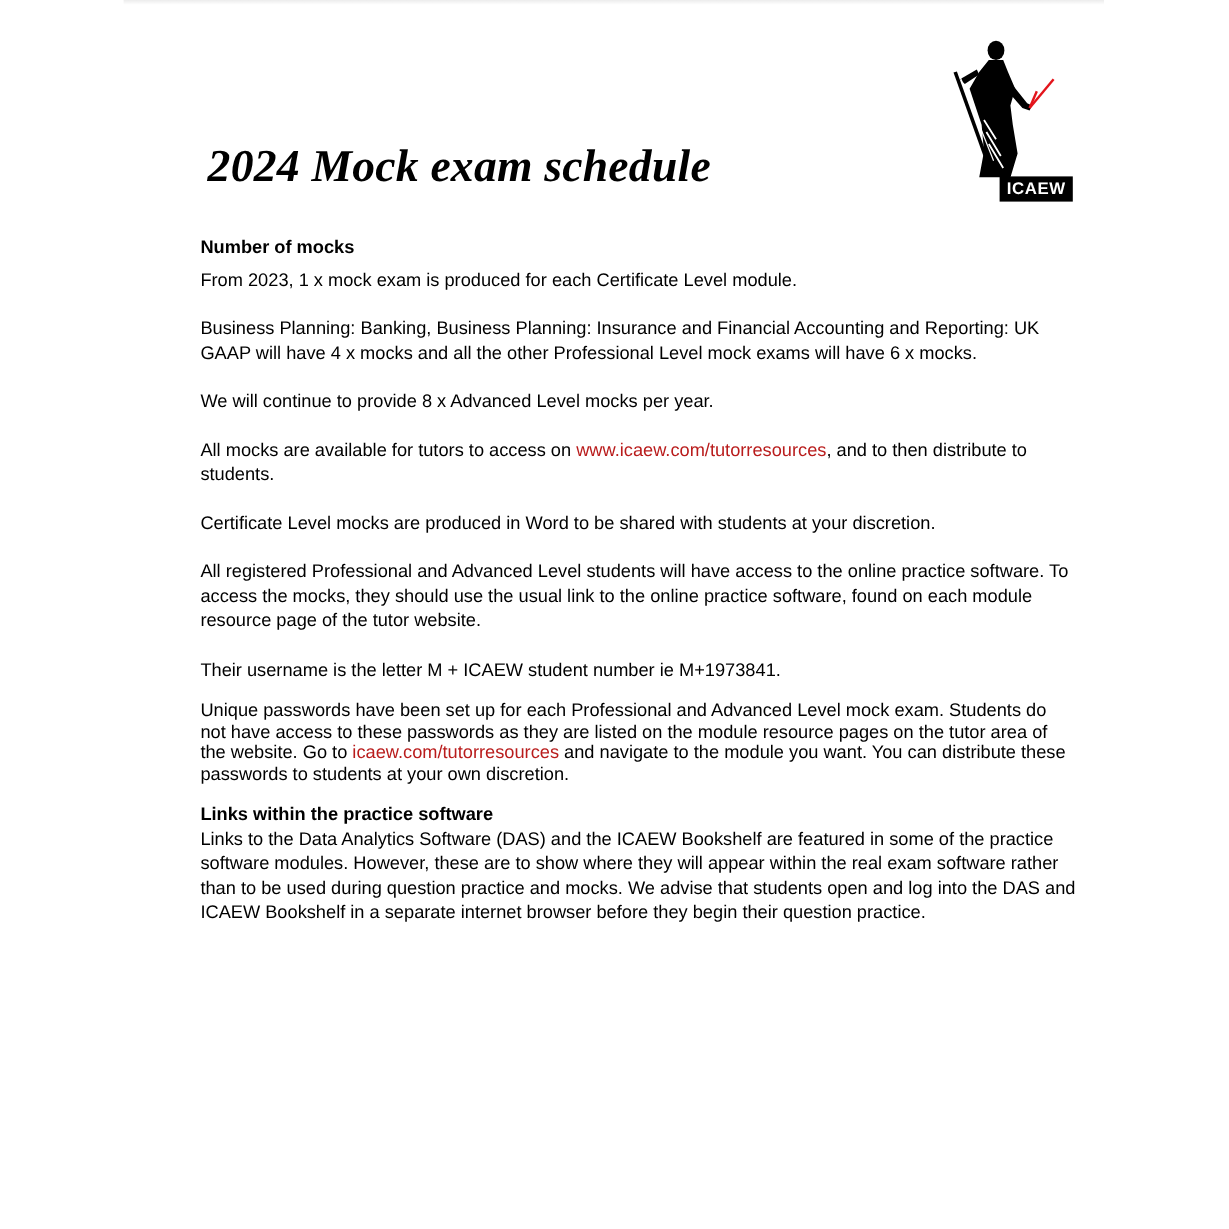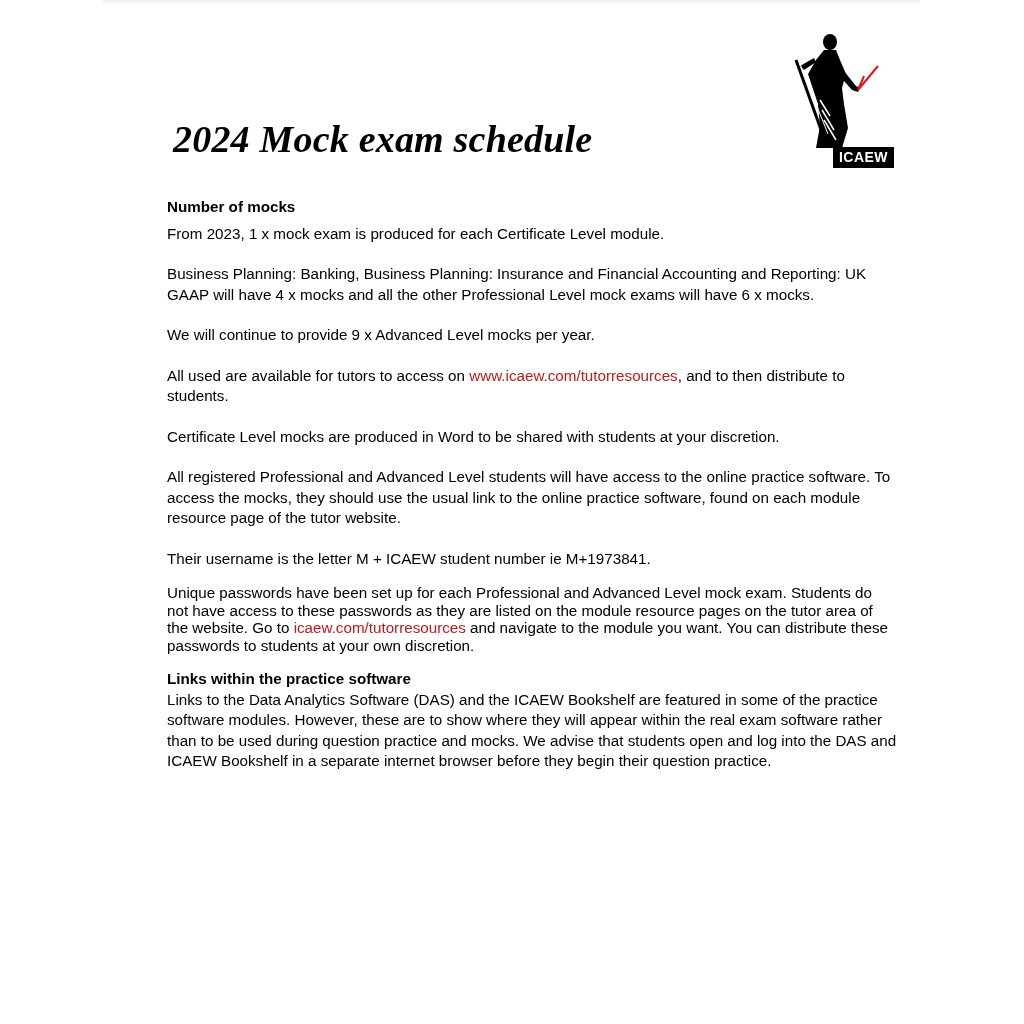--- a/index.html
+++ b/index.html
@@ -44,25 +44,25 @@
   <div class="logo-label">ICAEW</div>
 </div>
 
 <div class="content">
   <h3>Number of mocks</h3>
   <div style="height:6px"></div>
   <p>From 2023, 1 x mock exam is produced for each Certificate Level module.</p>
   <div class="gap"></div>
   <p>Business Planning: Banking, Business Planning: Insurance and Financial Accounting and Reporting: UK GAAP will have 4 x mocks and all the other Professional Level mock exams will have 6 x mocks.</p>
   <div class="gap"></div>
-  <p>We will continue to provide 9 x Advanced Level mocks per year.</p>
+  <p>We will continue to provide 8 x Advanced Level mocks per year.</p>
   <div class="gap"></div>
 
   <p>
-    <span>All used are available for tutors to access on </span><a class="link">www.icaew.com/tutorresources</a><span>, and to then distribute to students.</span>
+    <span>All mocks are available for tutors to access on </span><a class="link">www.icaew.com/tutorresources</a><span>, and to then distribute to students.</span>
   </p>
   <div class="gap"></div>
   <p>Certificate Level mocks are produced in Word to be shared with students at your discretion.</p>
   <div class="gap"></div>
   <p>All registered Professional and Advanced Level students will have access to the online practice software. To access the mocks, they should use the usual link to the online practice software, found on each module resource page of the tutor website.</p>
   <div class="gap"></div>
   <p>Their username is the letter M + ICAEW student number ie M+1973841.</p>
   <div class="gap-s"></div>
   <p class="lh-tight">
     <span>Unique passwords have been set up for each Professional and Advanced Level mock exam. Students do not have access to these passwords as they are listed on the module resource pages on the tutor area of the website. Go to </span><a class="link">icaew.com/tutorresources</a><span> and navigate to the module you want. You can distribute these passwords to students at your own discretion.</span>

